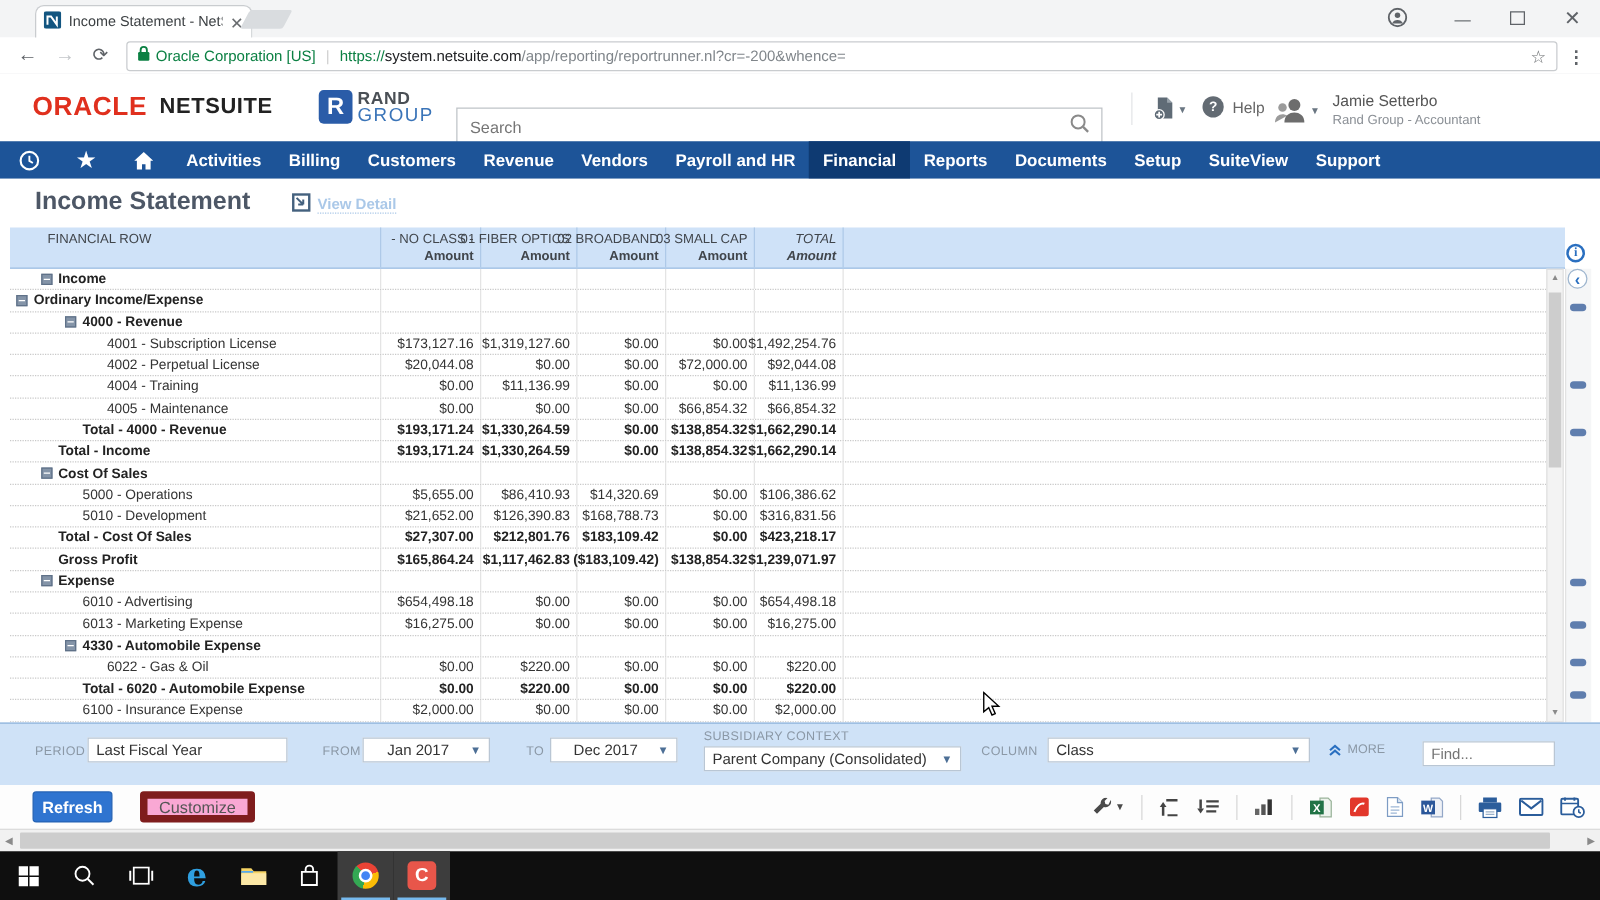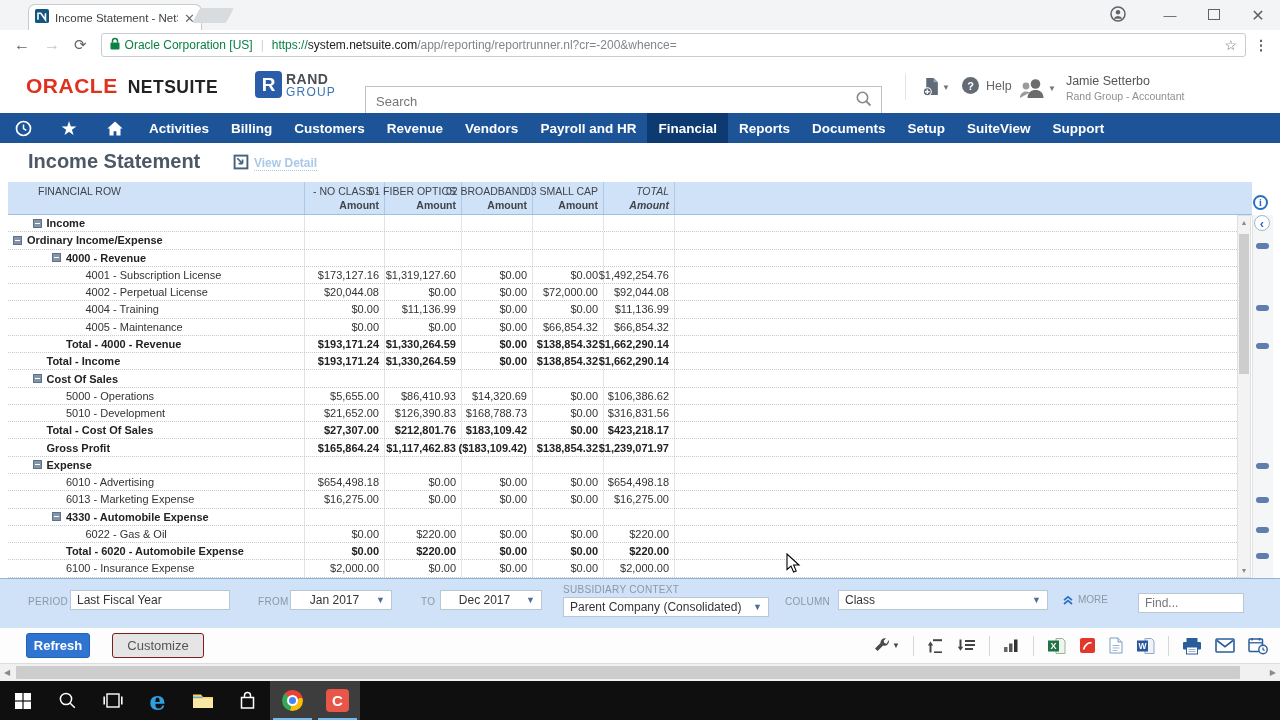--- a/index.html
+++ b/index.html
@@ -24,28 +24,28 @@
   .omnibox{margin-left:14px;width:1158px;height:22px;border:1px solid #c9cccf;border-radius:3px;display:flex;align-items:center;padding:0 8px;background:#fff;}
   .ev{color:#0b8043;font-size:12px;margin-left:5px;white-space:nowrap;}
   .om-sep{color:#d0d0d0;margin:0 8px;font-size:12px;}
   .urltext{font-size:12px;color:#80868b;white-space:nowrap;overflow:hidden;flex:1;}
   .urltext .scheme{color:#0b8043;}
   .urltext .host{color:#202124;}
   .om-star{margin-left:auto;color:#6a6d70;font-size:14px;}
   .kebab{margin:0 12px 0 8px;color:#5f6368;font-weight:bold;font-size:14px;letter-spacing:0;}
   
   .nsheader{position:absolute;top:59px;left:0;right:0;height:54px;background:#fff;}
-  .brand{position:absolute;left:26px;top:15px;display:flex;align-items:flex-end;}
+  .brand{position:absolute;left:26px;top:15px;display:flex;align-items:flex-start;}
   .brand-oracle{color:#e0301e;font-weight:bold;font-size:21px;letter-spacing:.5px;}
   .brand-netsuite{color:#222;font-weight:bold;font-size:17.5px;margin-left:10px;letter-spacing:.5px;}
   .partner{position:absolute;left:255px;top:12px;display:flex;align-items:center;}
   .partner-r{width:27px;height:27px;background:#2a5ca8;color:#fff;border-radius:4px;font-weight:bold;font-size:19px;display:flex;align-items:center;justify-content:center;}
   .partner-tx{margin-left:4px;line-height:1;}
   .partner-tx .l1{font-size:14px;font-weight:bold;color:#4a4f55;letter-spacing:.5px;}
-  .partner-tx .l2{font-size:12px;color:#3a74b8;letter-spacing:1.2px;}
+  .partner-tx .l2{font-size:15px;color:#3a74b8;letter-spacing:1.2px;}
   .gsearch{position:absolute;left:365px;top:27px;width:515px;height:28px;border:1px solid #bfc3c7;background:#fff;display:flex;align-items:center;}
   .gsearch input{border:none;outline:none;flex:1;font-size:13px;color:#444;padding:0 10px;font-family:"Liberation Sans",sans-serif;background:transparent;}
   .gsearch .mag{margin-right:8px;}
   .hdr-div{position:absolute;top:15px;width:1px;height:26px;background:#e3e5e7;}
   .createnew{position:absolute;left:922px;top:18px;display:flex;align-items:center;}
   .mini-caret{font-size:8px;color:#6a7682;margin-left:2px;}
   .helpwrap{position:absolute;left:962px;top:18px;display:flex;align-items:center;}
   .help-circle{width:17px;height:17px;border-radius:50%;background:#636b73;color:#fff;font-size:11px;font-weight:bold;display:inline-flex;align-items:center;justify-content:center;}
   .help-label{font-size:12.5px;color:#666;margin-left:7px;}
   .userwrap{position:absolute;left:1018px;top:15px;display:flex;align-items:center;}
@@ -97,21 +97,21 @@
   .f-input{position:absolute;height:20px;border:1px solid #b9c6d4;background:#fff;font-size:12px;color:#333;padding:0 6px;box-sizing:border-box;font-family:"Liberation Sans",sans-serif;outline:none;}
   .f-select{position:absolute;height:20px;border:1px solid #b9c6d4;background:#fff;font-size:12px;color:#333;display:flex;align-items:center;box-sizing:border-box;padding:0 6px;}
   .f-select .val{flex:1;white-space:nowrap;overflow:hidden;}
   .f-select .car{font-size:9px;color:#4d6f96;margin-left:4px;}
   .morewrap{position:absolute;left:1062px;top:15px;display:flex;}
   .more-lbl{font-size:10px;color:#8b98a6;margin-left:4px;}
   
   .toolbar{position:absolute;top:628px;left:0;right:0;height:35px;background:#fdfdfd;}
   .btn{position:absolute;top:5px;height:25px;border-radius:3px;font-size:13px;font-weight:bold;display:flex;align-items:center;justify-content:center;box-sizing:border-box;font-family:"Liberation Sans",sans-serif;}
   .btn.refresh{left:26px;width:64px;background:#2f74d0;border:1px solid #2462b4;color:#fff;}
-  .btn.customize{left:112px;width:92px;background:#e5e5e5;border:1px solid #7f1d1d;color:#555;font-weight:normal;}
+  .btn.customize{left:112px;width:92px;background:#f9a8d4;border:6px solid #7f1d1d;color:#555;font-weight:normal;}
   .tb-icons{position:absolute;right:12px;top:0;height:35px;display:flex;align-items:center;gap:13px;}
   .tb-ico{display:inline-flex;align-items:center;}
   .tb-div{width:1px;height:20px;background:#d7d7d7;}
   
   .taskbar{position:absolute;top:681px;left:0;right:0;height:39px;background:#0f0f0f;display:flex;align-items:stretch;}
   .tk-btn{width:45px;display:flex;align-items:center;justify-content:center;position:relative;}
   .tk-btn.active{background:#3d3d3d;}
   .tk-btn.active::after{content:'';position:absolute;left:3px;right:3px;bottom:0;height:2px;background:#76b9ed;}
   .chrome-ball{width:21px;height:21px;border-radius:50%;background:conic-gradient(from -45deg,#ea4335 0 33%,#fbbc05 0 66%,#34a853 0 100%);position:relative;display:inline-block;}
   .chrome-ball::after{content:'';position:absolute;left:5px;top:5px;width:11px;height:11px;border-radius:50%;background:#4285f4;border:2px solid #fff;box-sizing:border-box;}

